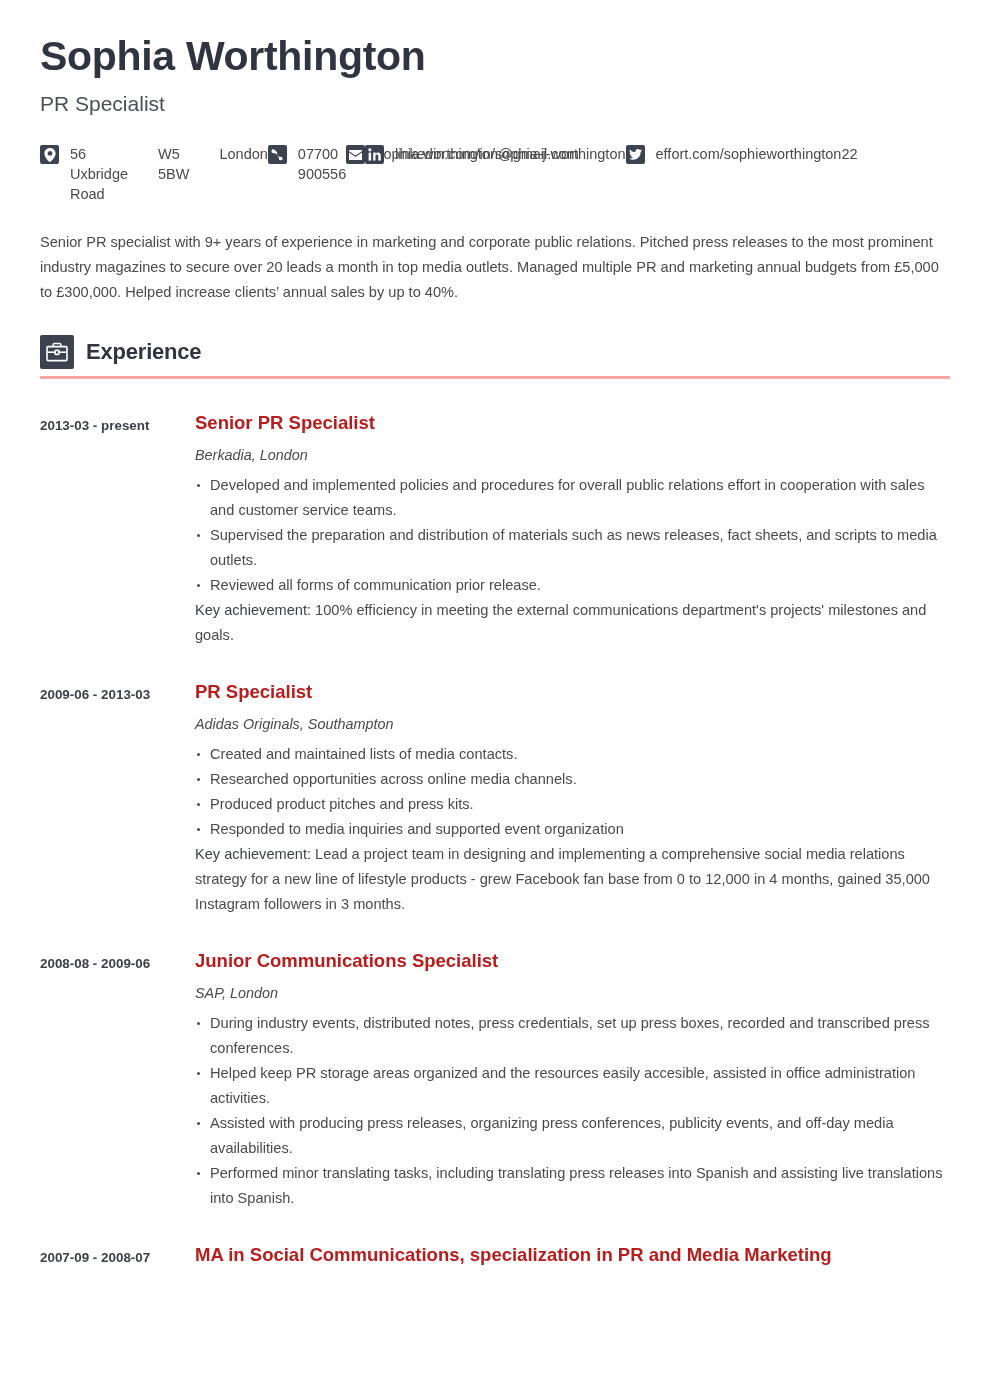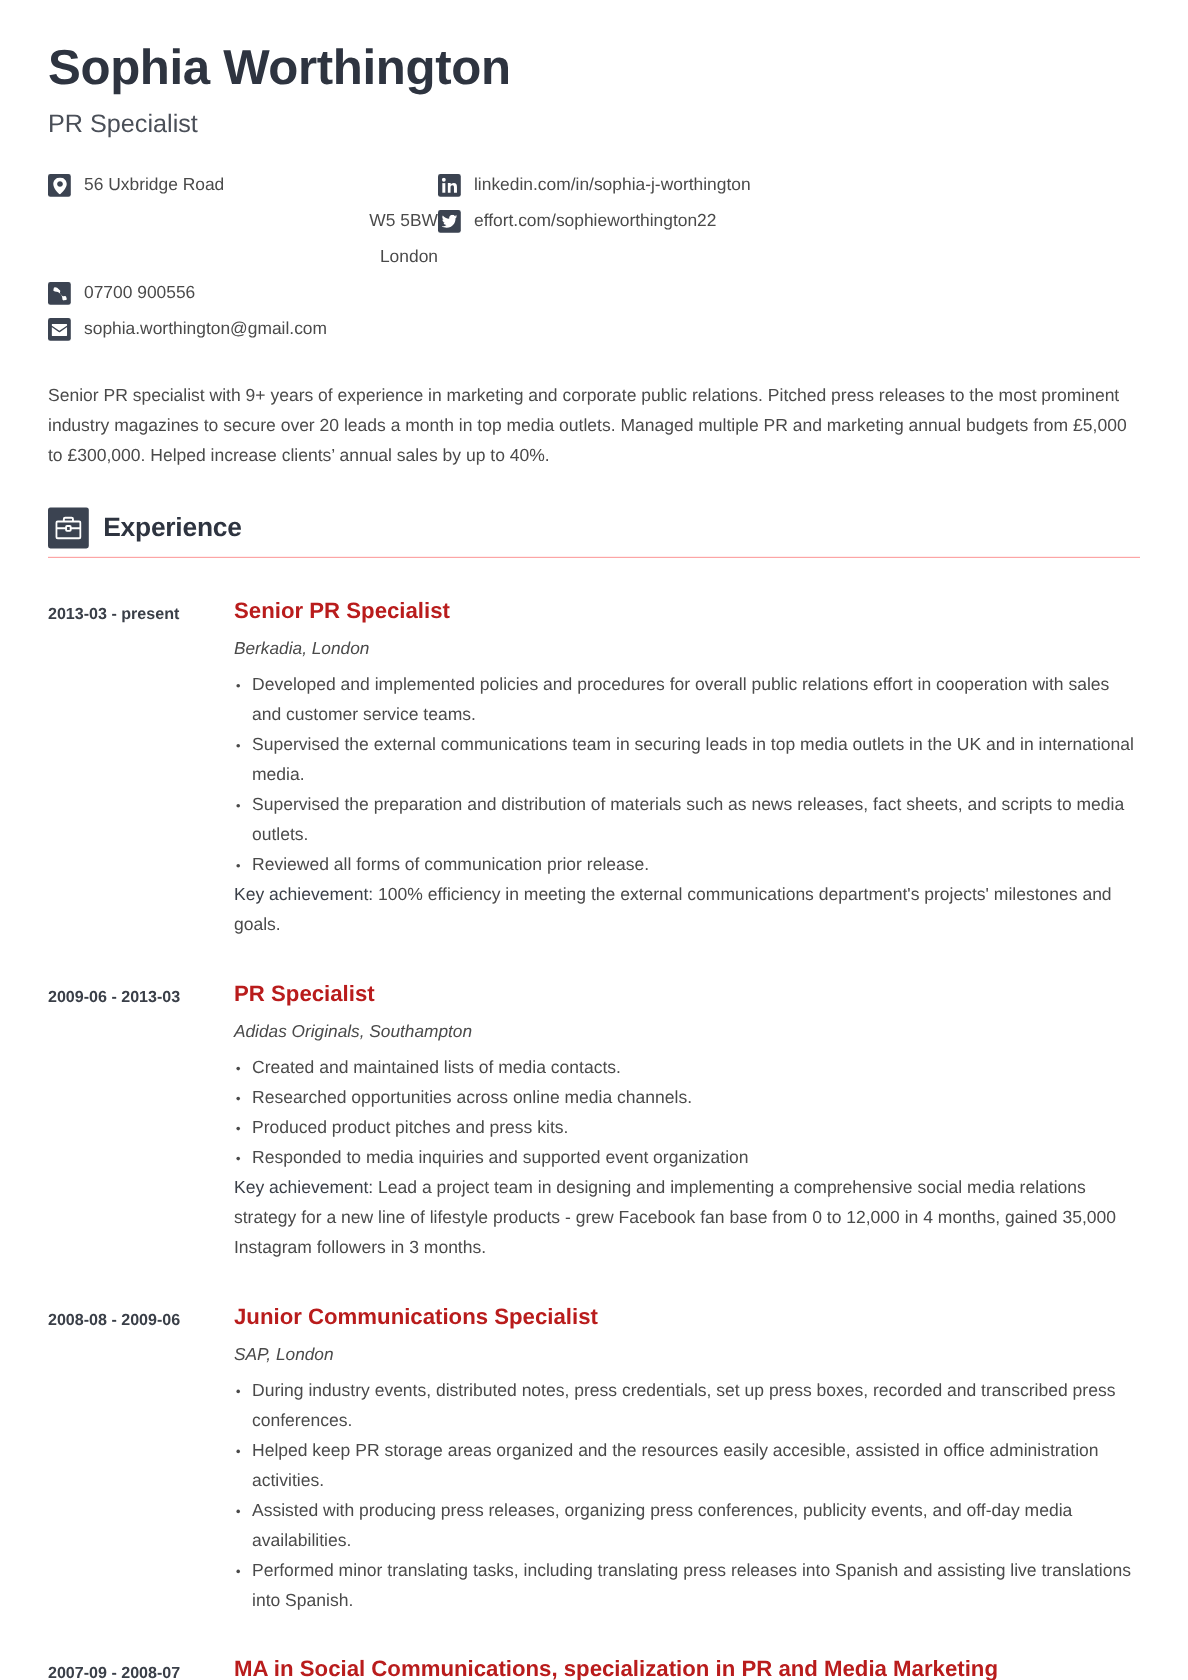--- a/index.html
+++ b/index.html
@@ -42,22 +42,21 @@
   }
 
   
   .contact {
     display: flex;
     align-items: flex-start;
     margin-bottom: 8px;
   }
   .contact-col {
     display: flex;
-    flex-direction: column;
-    text-align: right;
+    flex-direction: row;
   }
   .contact-col.left { width: 325px; }
   .contact-col.right { flex: 1; }
 
   .contact-row {
     display: flex;
     align-items: flex-start;
     min-height: 30px;
     margin-bottom: 0;
   }
@@ -100,21 +99,21 @@
 
   
   .section {
     margin-top: 30px;
   }
   .section-head {
     display: flex;
     align-items: center;
     position: relative;
     padding-bottom: 7px;
-    border-bottom: 1px solid #fca5a5;
+    border-bottom: 3px solid #fca5a5;
   }
   .section-icon {
     width: 34px;
     height: 34px;
     background: #3b4351;
     border-radius: 2px;
     flex: 0 0 34px;
     display: flex;
     align-items: center;
     justify-content: center;
@@ -274,21 +273,20 @@
           </span>
           <span class="section-title">Experience</span>
         </div>
         <div class="entry">
           <div class="entry-date">2013-03 - present</div>
           <div class="entry-body">
             <div class="entry-title">Senior PR Specialist</div>
             <div class="entry-org">Berkadia, London</div>
             <ul class="bullets">
               <li>Developed and implemented policies and procedures for overall public relations effort in cooperation with sales and customer service teams.</li>
-              <li>Supervised the external communications team in securing leads in top media outlets in the UK and in international media.</li>
               <li>Supervised the preparation and distribution of materials such as news releases, fact sheets, and scripts to media outlets.</li>
               <li>Reviewed all forms of communication prior release.</li>
             </ul>
             <p class="achievement"><b>Key achievement:</b> <span>100% efficiency in meeting the external communications department's projects' milestones and goals.</span></p>
           </div>
         </div>
         <div class="entry">
           <div class="entry-date">2009-06 - 2013-03</div>
           <div class="entry-body">
             <div class="entry-title">PR Specialist</div>

